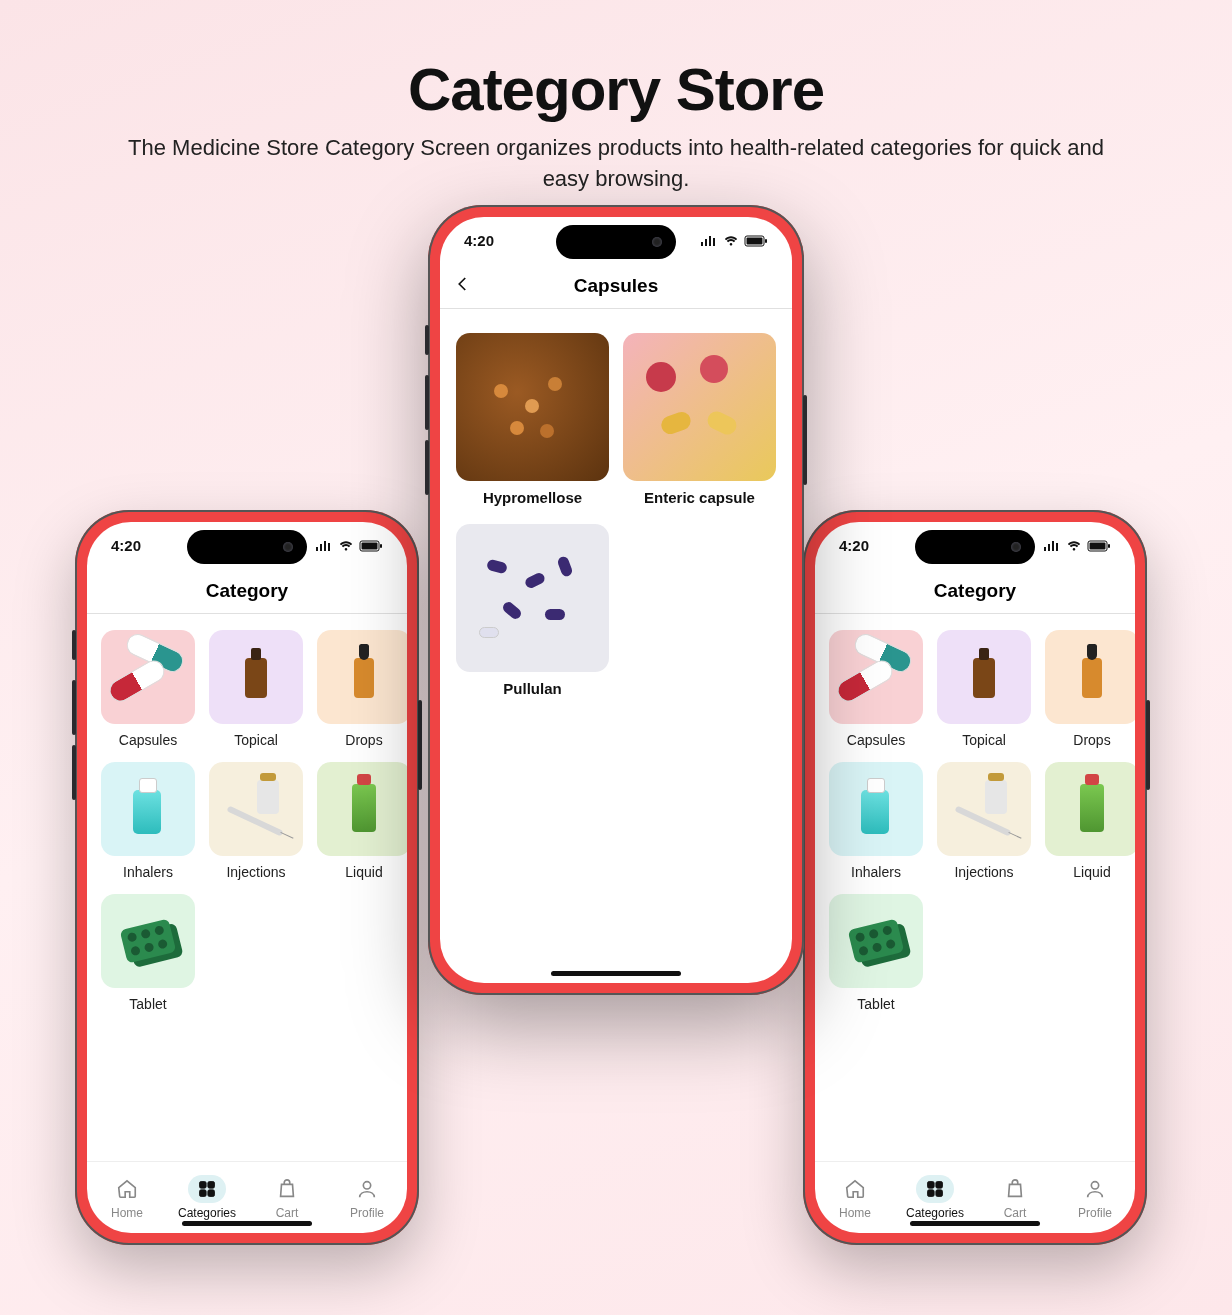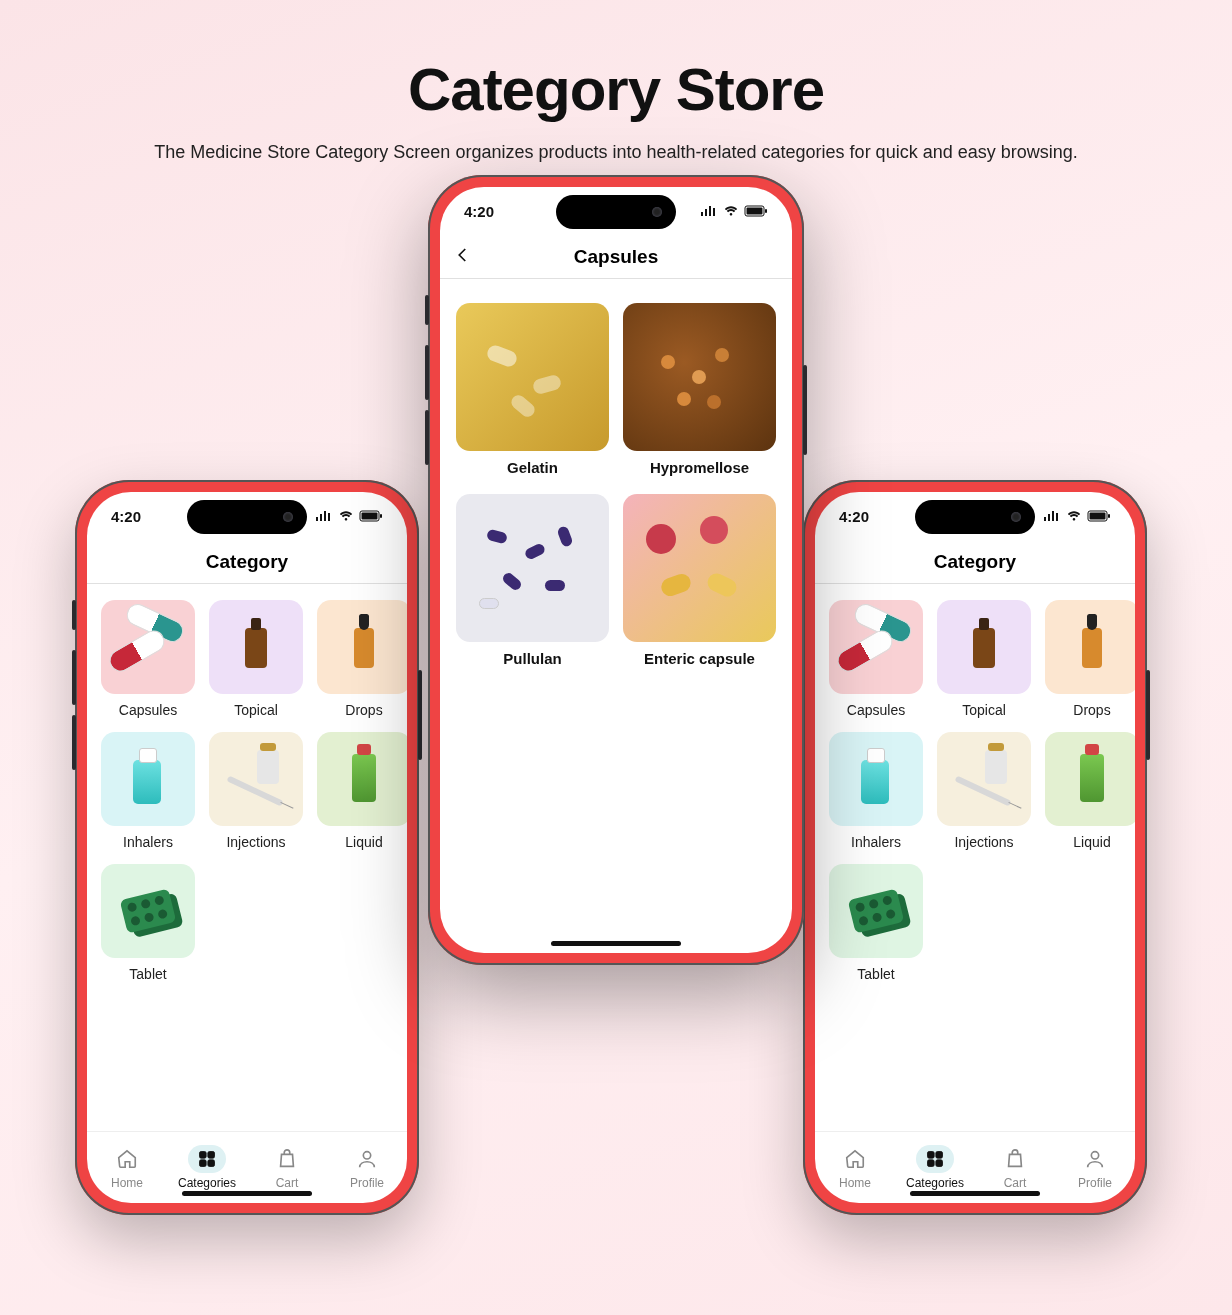--- a/index.html
+++ b/index.html
@@ -1,19 +1,19 @@
 <!DOCTYPE html>
 <html><head>
 <meta charset="utf-8">
 <style>
   * { box-sizing: border-box; margin: 0; padding: 0; font-family: -apple-system, BlinkMacSystemFont, "Segoe UI", Helvetica, Arial, sans-serif; }
   body { width: 1232px; height: 1315px; background: linear-gradient(160deg, #fbe4e7 0%, #fff0f2 50%, #fde7ea 100%); border-radius: 40px; overflow: hidden; position: relative; }
   .hero { text-align: center; padding: 55px 120px 0; }
   .hero h1 { font-size: 60px; font-weight: 800; letter-spacing: -1px; color: #111; }
-  .hero p { margin-top: 16px; font-size: 18px; line-height: 1.4; color: #222; }
+  .hero p { margin-top: 9px; font-size: 22px; line-height: 1.4; color: #222; }
   .phones { position: relative; width: 100%; height: 1050px; }
 
   .phone { position: absolute; background: #ef4444; border-radius: 54px; box-shadow: 0 25px 60px rgba(0,0,0,0.25), inset 0 0 0 2px #555; }
   .screen { position: absolute; top: 12px; left: 12px; right: 12px; bottom: 12px; background: #fff; border-radius: 44px; overflow: hidden; display: flex; flex-direction: column; }
   .island { position:absolute; left:50%; transform:translateX(-50%); top:20px; width:120px; height:34px; background:#000; border-radius:18px; z-index:5; }
   .island .cam { position:absolute; right:14px; top:50%; transform:translateY(-50%); width:10px; height:10px; border-radius:50%; background:#222; box-shadow: inset 0 0 3px #556;}
   .sidebtn { position:absolute; background:#2a2a2e; border-radius:3px;}
   .sbl1 { left:-3px; top:120px; width:4px; height:30px;}
   .sbl2 { left:-3px; top:170px; width:4px; height:55px;}
   .sbl3 { left:-3px; top:235px; width:4px; height:55px;}
@@ -384,64 +384,54 @@
         <span class="back">
           <svg width="18" height="18" viewBox="0 0 24 24" fill="none" stroke="#111" stroke-width="2.2">
               <path d="M15 4 7 12l8 8"></path>
             </svg>
         </span>
         <h2>Capsules</h2>
       </div>
       <div class="content" style="padding:24px 16px 0;">
         <div class="grid2">
           <div class="sub-card">
-            <div class="sub-thumb img-gelatin">
-                <div class="dots">
-              <span style="left:20%;top:30%;width:30px;height:16px;background:rgba(255,255,255,.5);border-radius:10px;transform:rotate(20deg)"></span>
-              <span style="left:50%;top:50%;width:28px;height:15px;background:rgba(255,255,255,.4);border-radius:10px;transform:rotate(-15deg)"></span>
-              <span style="left:35%;top:65%;width:26px;height:14px;background:rgba(255,255,255,.4);border-radius:10px;transform:rotate(40deg)"></span>
-            </div>
-              </div>
-            <div class="sub-label">Gelatin</div>
-          </div>
-          <div class="sub-card">
             <div class="sub-thumb img-hypro">
                 <div class="dots">
               <span style="left:25%;top:35%;width:14px;height:14px;background:#d7893c"></span>
               <span style="left:45%;top:45%;width:14px;height:14px;background:#e09b52"></span>
               <span style="left:60%;top:30%;width:14px;height:14px;background:#c97f36"></span>
               <span style="left:35%;top:60%;width:14px;height:14px;background:#d7893c"></span>
               <span style="left:55%;top:62%;width:14px;height:14px;background:#bb702c"></span>
             </div>
               </div>
             <div class="sub-label">Hypromellose</div>
+          </div>
+          <div class="sub-card">
+            <div class="sub-thumb img-enteric">
+                <div class="dots">
+              <span style="left:15%;top:20%;width:30px;height:30px;background:#c73a4b;border-radius:50%"></span>
+              <span style="left:50%;top:15%;width:28px;height:28px;background:#d44d5c;border-radius:50%"></span>
+              <span style="left:25%;top:55%;width:30px;height:18px;background:#e6b63f;border-radius:12px;transform:rotate(-20deg)"></span>
+              <span style="left:55%;top:55%;width:30px;height:18px;background:#edc65a;border-radius:12px;transform:rotate(25deg)"></span>
+            </div>
+              </div>
+            <div class="sub-label">Enteric capsule</div>
           </div>
           <div class="sub-card">
             <div class="sub-thumb img-pullulan">
                 <div class="dots">
               <span style="left:20%;top:25%;width:20px;height:11px;background:#3b2a72;border-radius:8px;transform:rotate(15deg)"></span>
               <span style="left:45%;top:35%;width:20px;height:11px;background:#3b2a72;border-radius:8px;transform:rotate(-25deg)"></span>
               <span style="left:30%;top:55%;width:20px;height:11px;background:#3b2a72;border-radius:8px;transform:rotate(40deg)"></span>
               <span style="left:58%;top:58%;width:20px;height:11px;background:#3b2a72;border-radius:8px;"></span>
               <span style="left:65%;top:25%;width:20px;height:11px;background:#3b2a72;border-radius:8px;transform:rotate(70deg)"></span>
               <span style="left:15%;top:70%;width:20px;height:11px;background:#e0e0ee;border-radius:8px;border:1px solid #ccc"></span>
             </div>
               </div>
             <div class="sub-label">Pullulan</div>
           </div>
-          <div class="sub-card">
-            <div class="sub-thumb img-enteric">
-                <div class="dots">
-              <span style="left:15%;top:20%;width:30px;height:30px;background:#c73a4b;border-radius:50%"></span>
-              <span style="left:50%;top:15%;width:28px;height:28px;background:#d44d5c;border-radius:50%"></span>
-              <span style="left:25%;top:55%;width:30px;height:18px;background:#e6b63f;border-radius:12px;transform:rotate(-20deg)"></span>
-              <span style="left:55%;top:55%;width:30px;height:18px;background:#edc65a;border-radius:12px;transform:rotate(25deg)"></span>
-            </div>
-              </div>
-            <div class="sub-label">Enteric capsule</div>
-          </div>
         </div>
       </div>
       <div class="homebar"></div>
     </div>
   </div>
 
 </div>
 
 </body></html>

